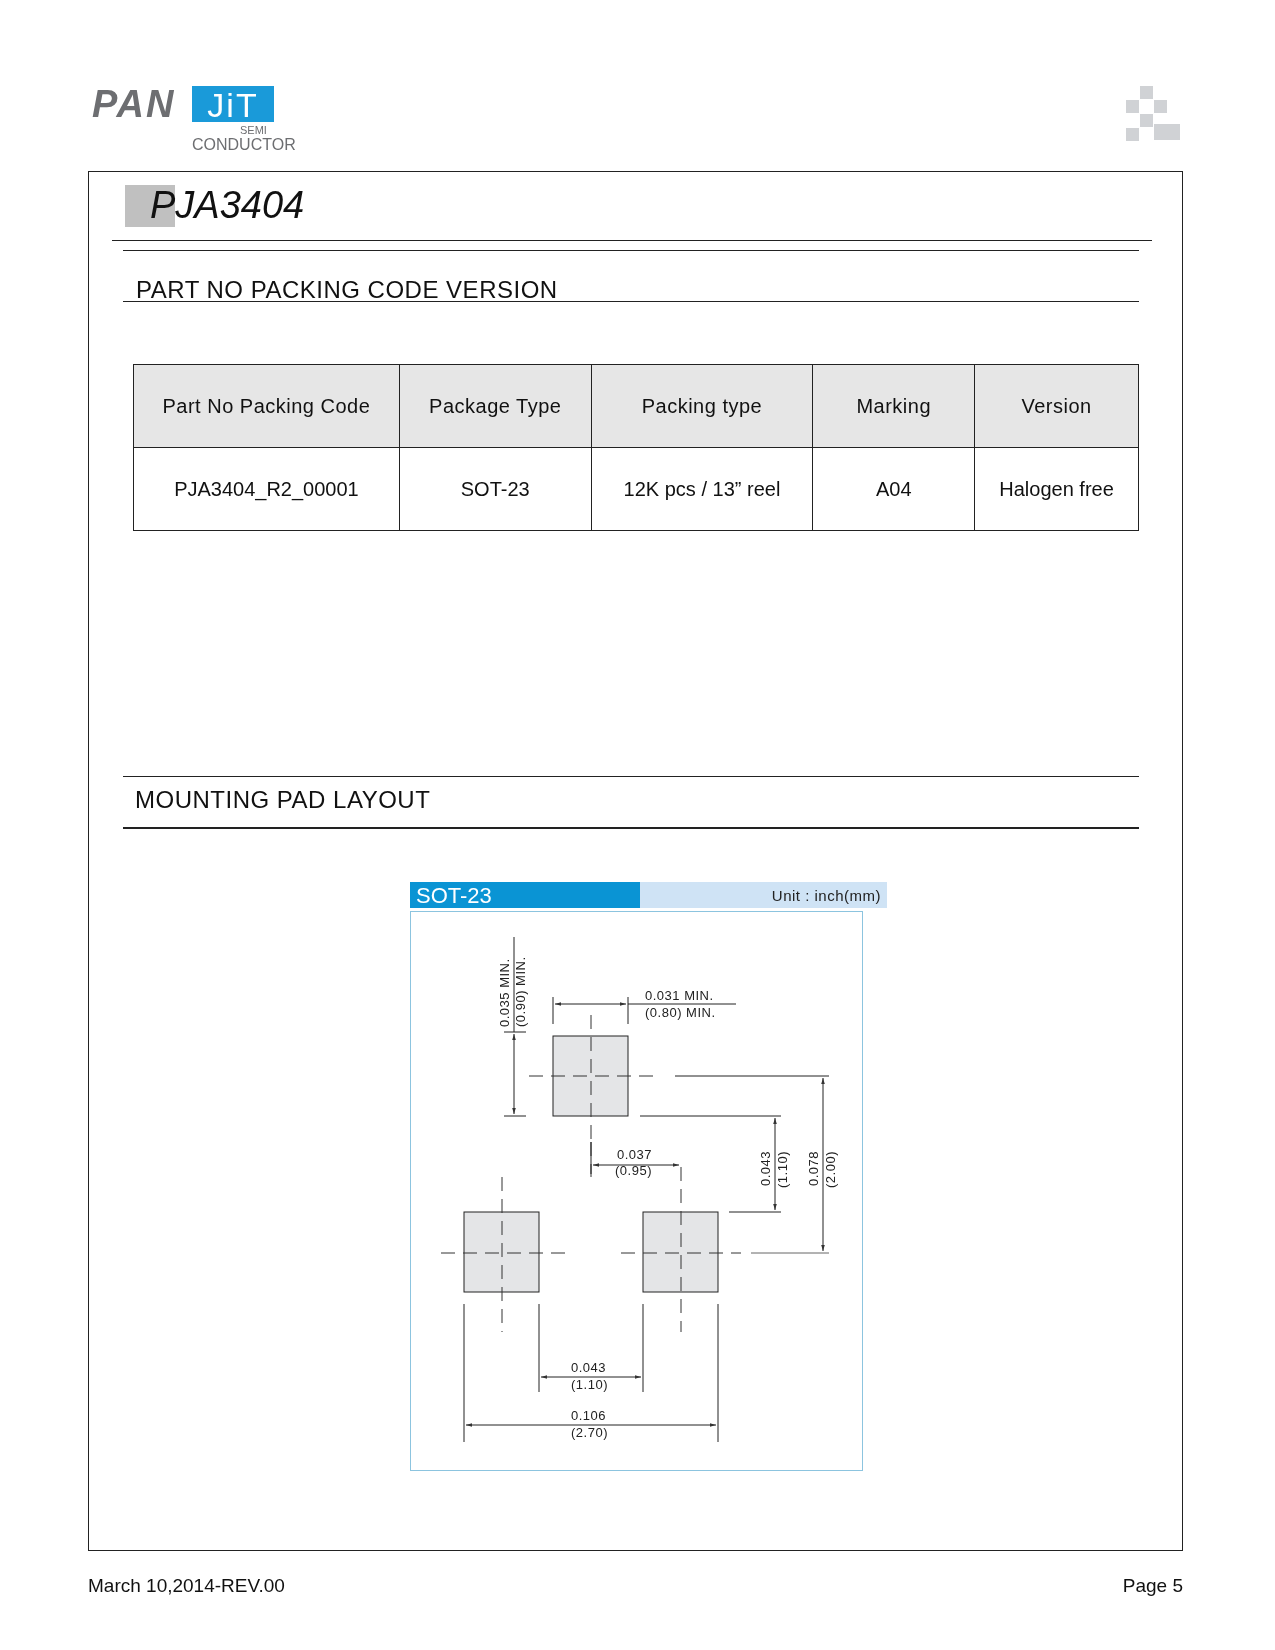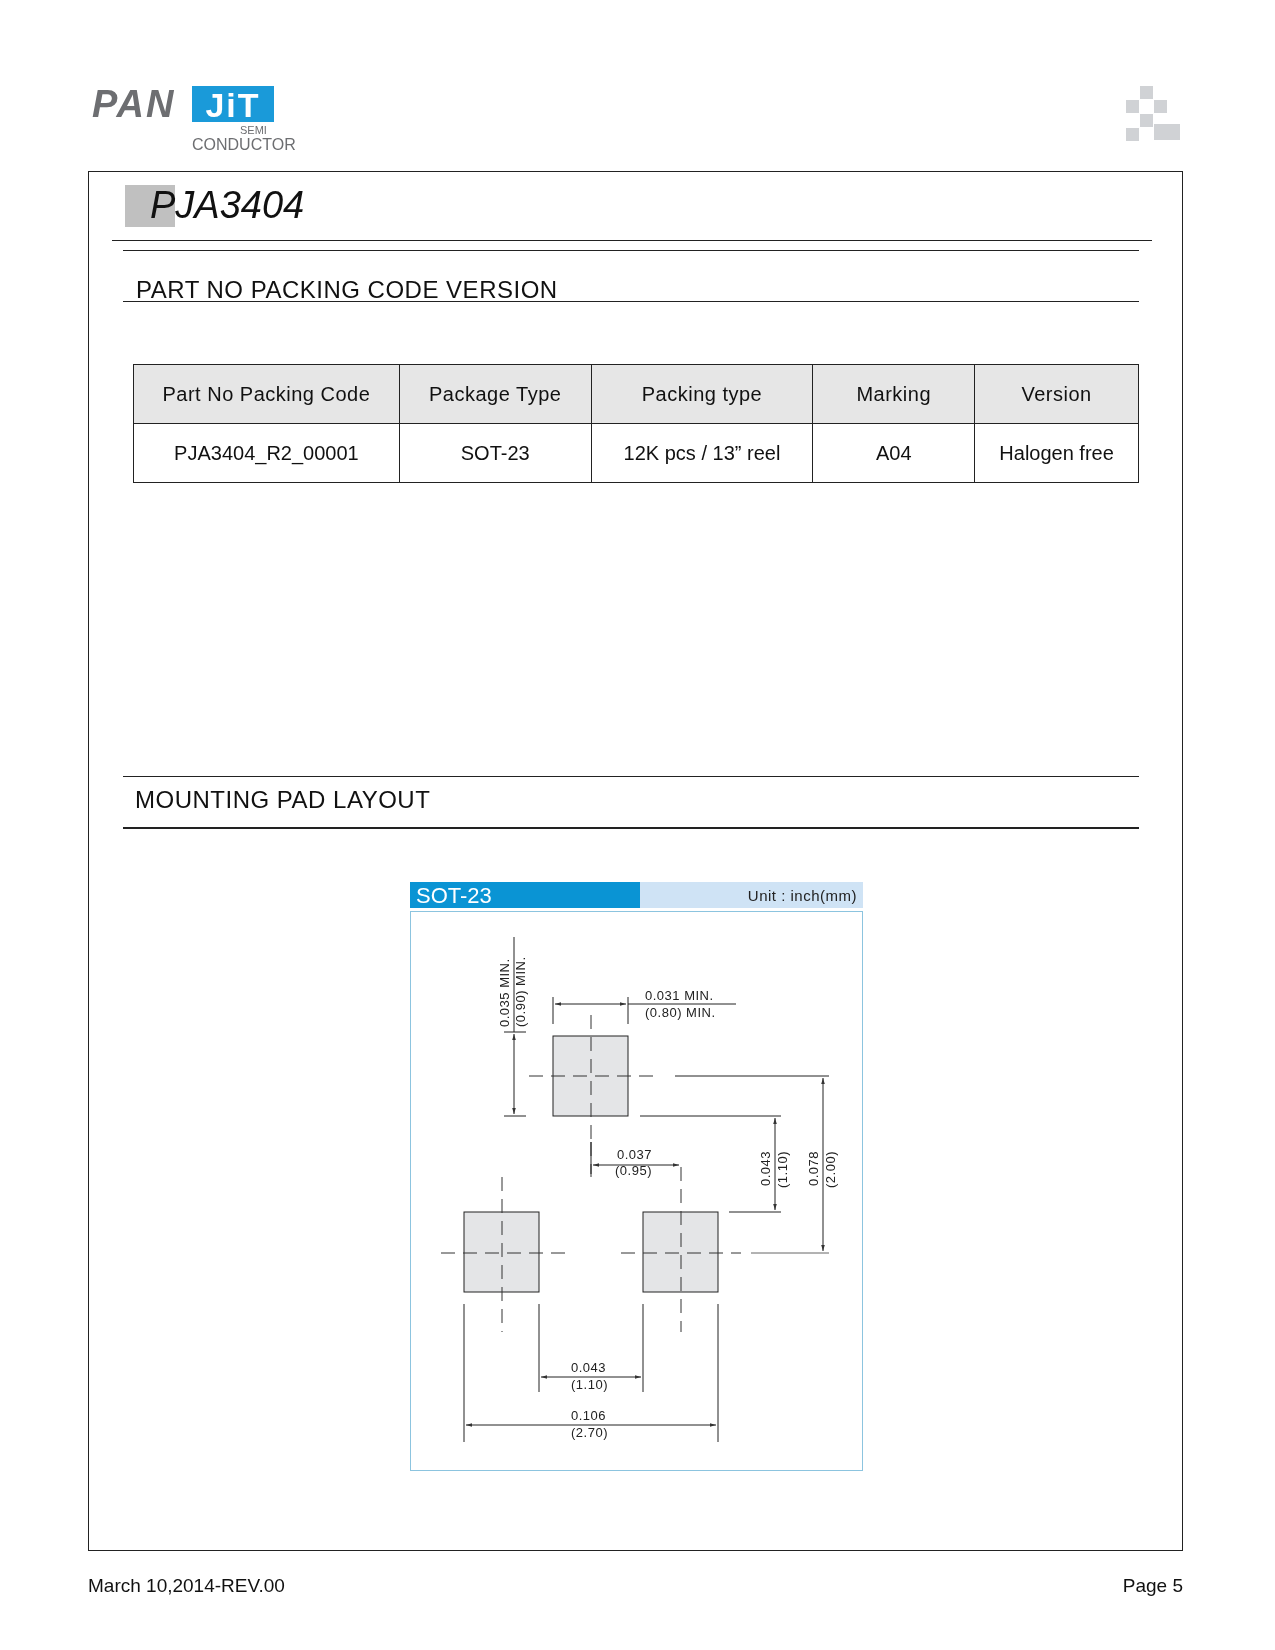--- a/index.html
+++ b/index.html
@@ -1,36 +1,36 @@
 <!DOCTYPE html>
 <html><head>
 <meta charset="utf-8">
 <style>
   html,body{margin:0;padding:0;background:#fff;}
   body{width:1275px;height:1650px;position:relative;font-family:"Liberation Sans",sans-serif;color:#111;overflow:hidden;}
   .abs{position:absolute;}
   
   .logo-pan{left:92px;top:84px;font-size:38px;font-weight:bold;color:#6d6e71;letter-spacing:2px;line-height:40px;font-style:italic;}
-  .logo-jit{left:192px;top:86px;width:82px;height:36px;background:#1a9ad9;color:#fff;font-size:34px;font-weight:bold;line-height:38px;text-align:center;letter-spacing:2px;}
+  .logo-jit{left:192px;top:86px;width:82px;height:36px;background:#1a9ad9;color:#fff;font-size:34px;font-weight:normal;line-height:38px;text-align:center;letter-spacing:2px;}
   .logo-semi{left:240px;top:124px;font-size:11px;color:#6d6e71;line-height:12px;}
   .logo-cond{left:192px;top:138px;font-size:16px;color:#6d6e71;line-height:13px;}
   .deco{background:#d0d2d5;}
   
   .frame{left:88px;top:171px;width:1095px;height:1380px;border:1.5px solid #222;box-sizing:border-box;}
   .title-bg{left:125px;top:185px;width:50px;height:42px;background:#c0c0c0;}
   .title{left:150px;top:182px;font-size:38px;line-height:46px;font-style:italic;}
   .hr{height:0;border-top:1.3px solid #222;}
   .section{font-size:24px;letter-spacing:0.5px;}
   
   table.pk{position:absolute;left:133px;top:364px;width:1006px;border-collapse:collapse;font-size:20px;}
-  table.pk th,table.pk td{border:1.3px solid #222;text-align:center;height:50px;font-weight:normal;padding:4px;}
+  table.pk th,table.pk td{border:1.3px solid #222;text-align:center;height:50px;font-weight:normal;padding:16px;}
   table.pk th{background:#e6e6e6;letter-spacing:0.5px;}
   
   .dg-head-l{left:410px;top:882px;width:230px;height:26px;background:#0a94d4;color:#fff;font-size:22px;line-height:27px;padding-left:6px;box-sizing:border-box;}
-  .dg-head-r{left:640px;top:882px;width:223px;height:26px;background:#cfe3f5;color:#222;font-size:15px;line-height:27px;text-align:right;padding-right:6px;box-sizing:border-box;letter-spacing:0.5px;}
+  .dg-head-r{left:640px;top:882px;width:247px;height:26px;background:#cfe3f5;color:#222;font-size:15px;line-height:27px;text-align:right;padding-right:6px;box-sizing:border-box;letter-spacing:0.5px;}
   .dg-box{left:410px;top:911px;width:453px;height:560px;border:1.5px solid #8cc4df;box-sizing:border-box;}
   .footer{font-size:19px;top:1575px;}
 </style>
 </head>
 <body>
 
 <div class="abs logo-pan">PAN</div>
 <div class="abs logo-jit">JiT</div>
 <div class="abs logo-semi">SEMI</div>
 <div class="abs logo-cond">CONDUCTOR</div>

